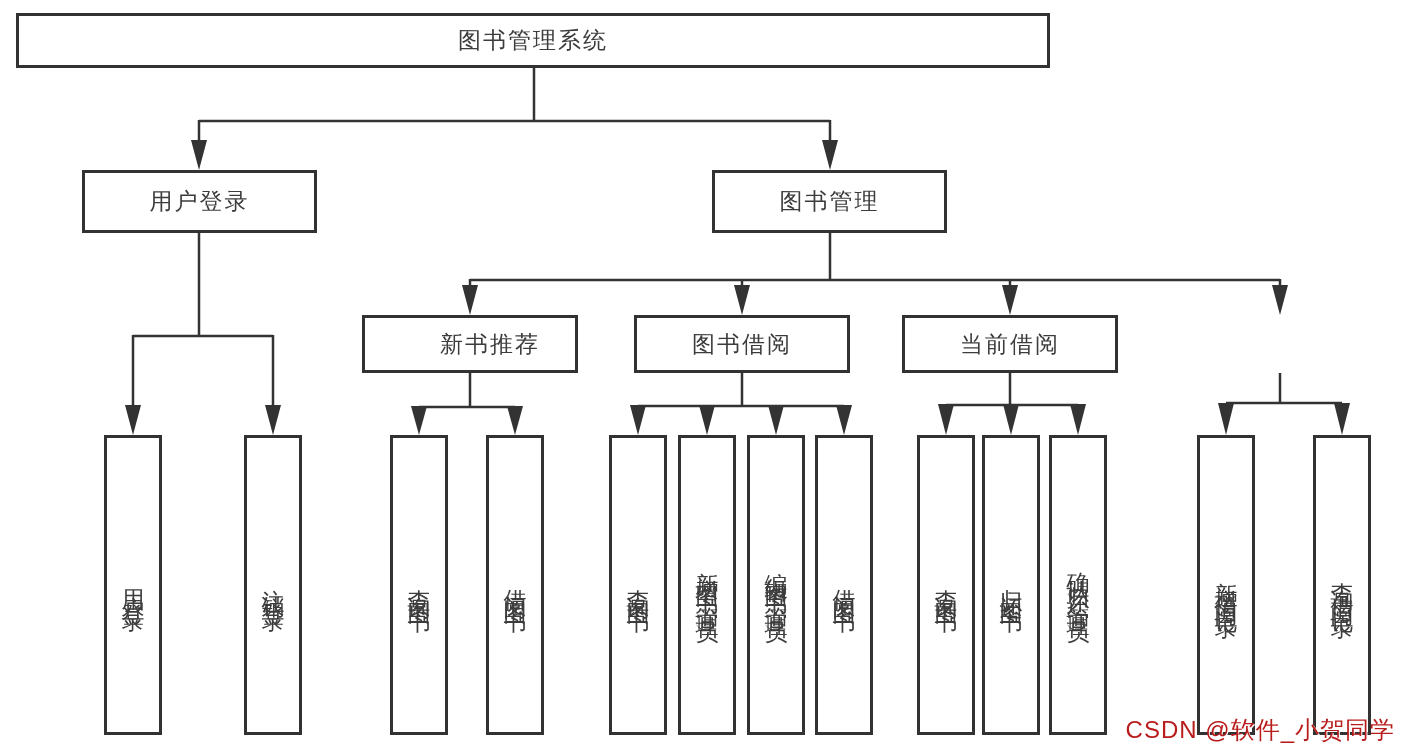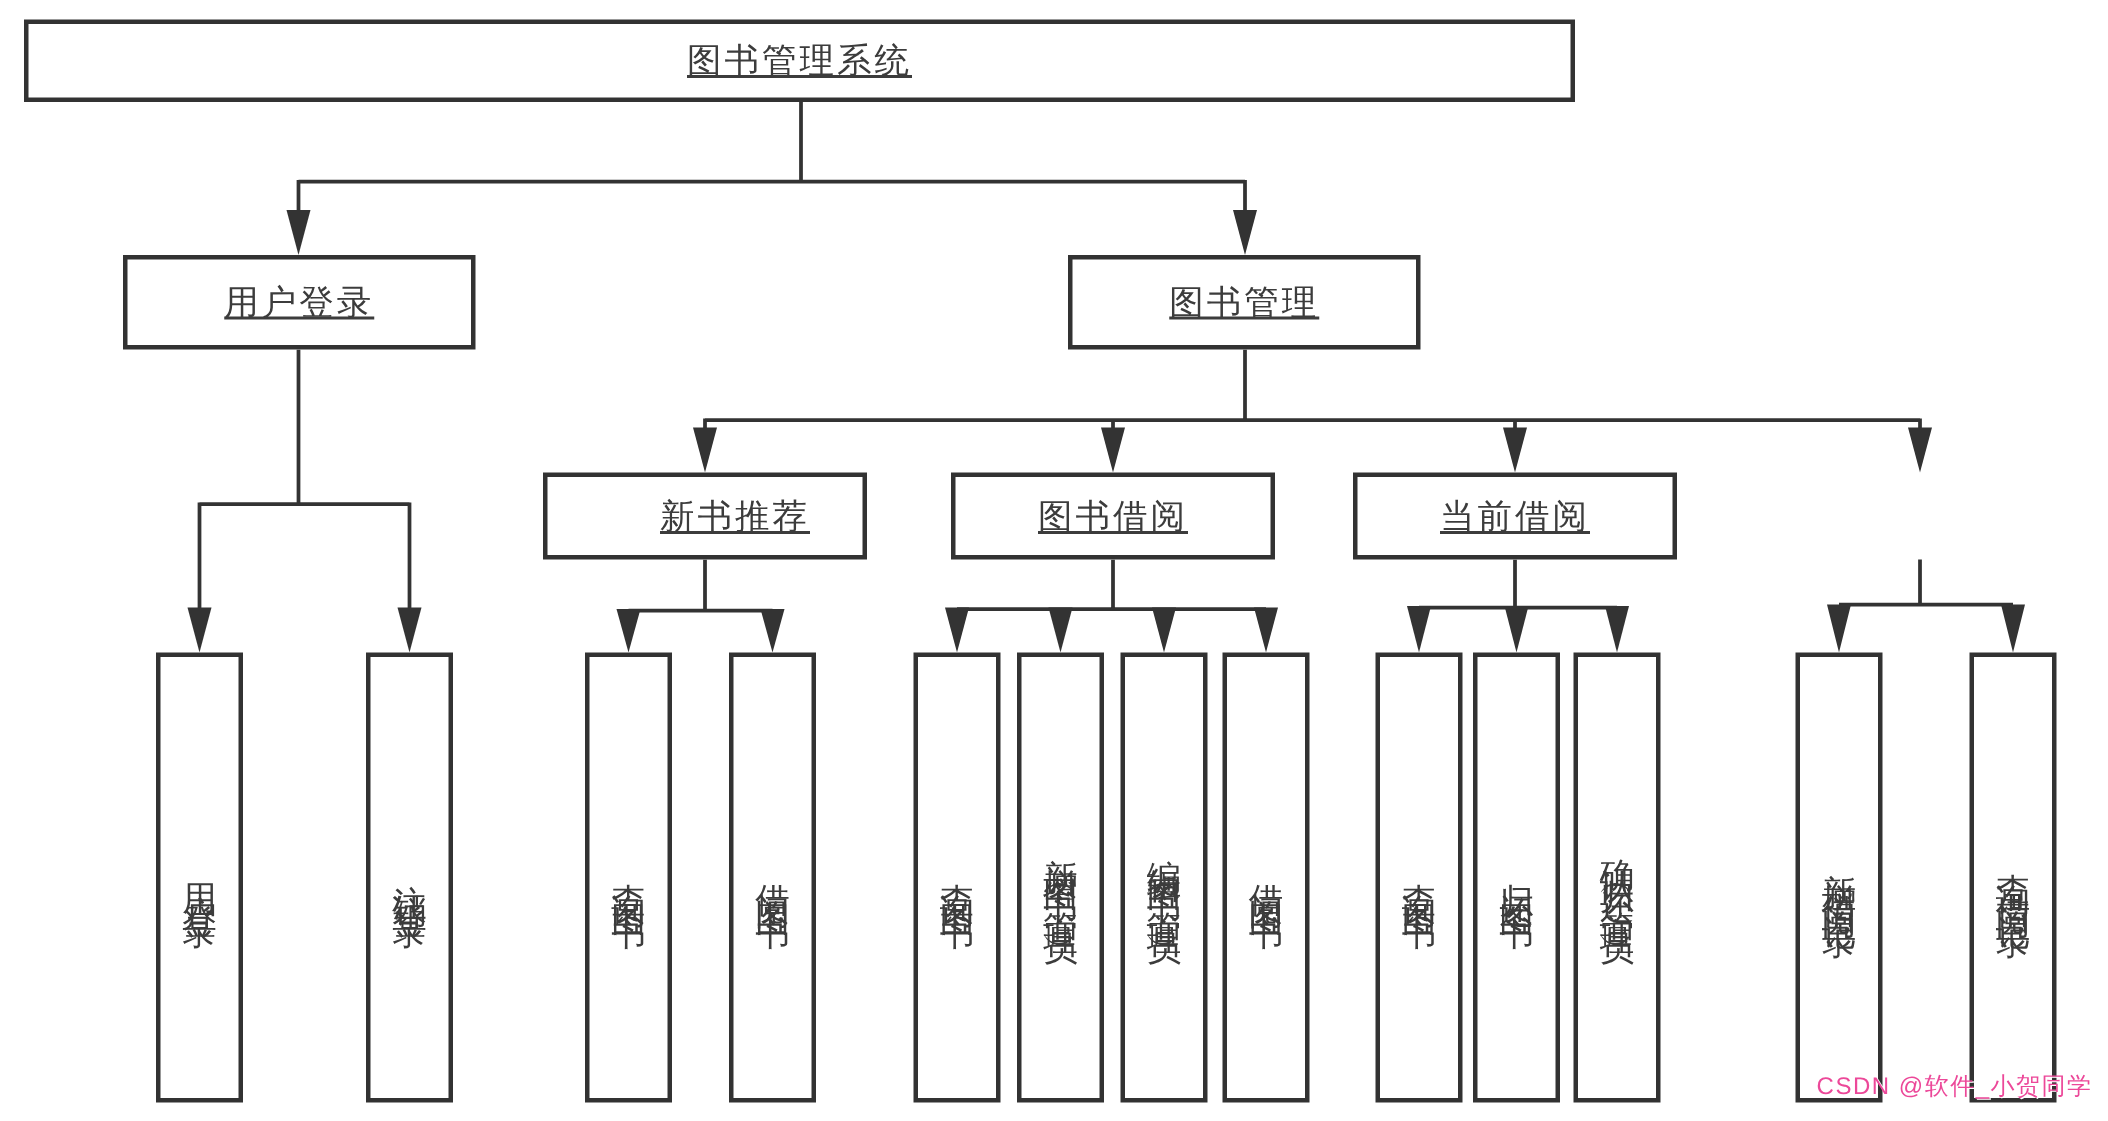--- a/index.html
+++ b/index.html
@@ -24,36 +24,35 @@
     border: 3px solid #323232;
     display: flex;
     align-items: center;
     justify-content: center;
     color: #3c3c3c;
   }
   .h-box {
     font-size: 23px;
     letter-spacing: 2px;
     white-space: nowrap;
-    text-decoration: underline;
   }
   .leaf span {
     writing-mode: vertical-rl;
     text-orientation: mixed;
     font-size: 23px;
     letter-spacing: 7px;
     line-height: 1;
     white-space: nowrap;
   }
   .watermark {
     position: absolute;
     top: 714px;
     right: 10px;
-    font-size: 16px;
-    color: #ec4899;
+    font-size: 24px;
+    color: #b91c1c;
     text-shadow: 1px 1px 0 #ffffff;
     letter-spacing: 1px;
     white-space: nowrap;
   }
 </style>
 </head>
 <body>
 
 <div class="canvas">
 

